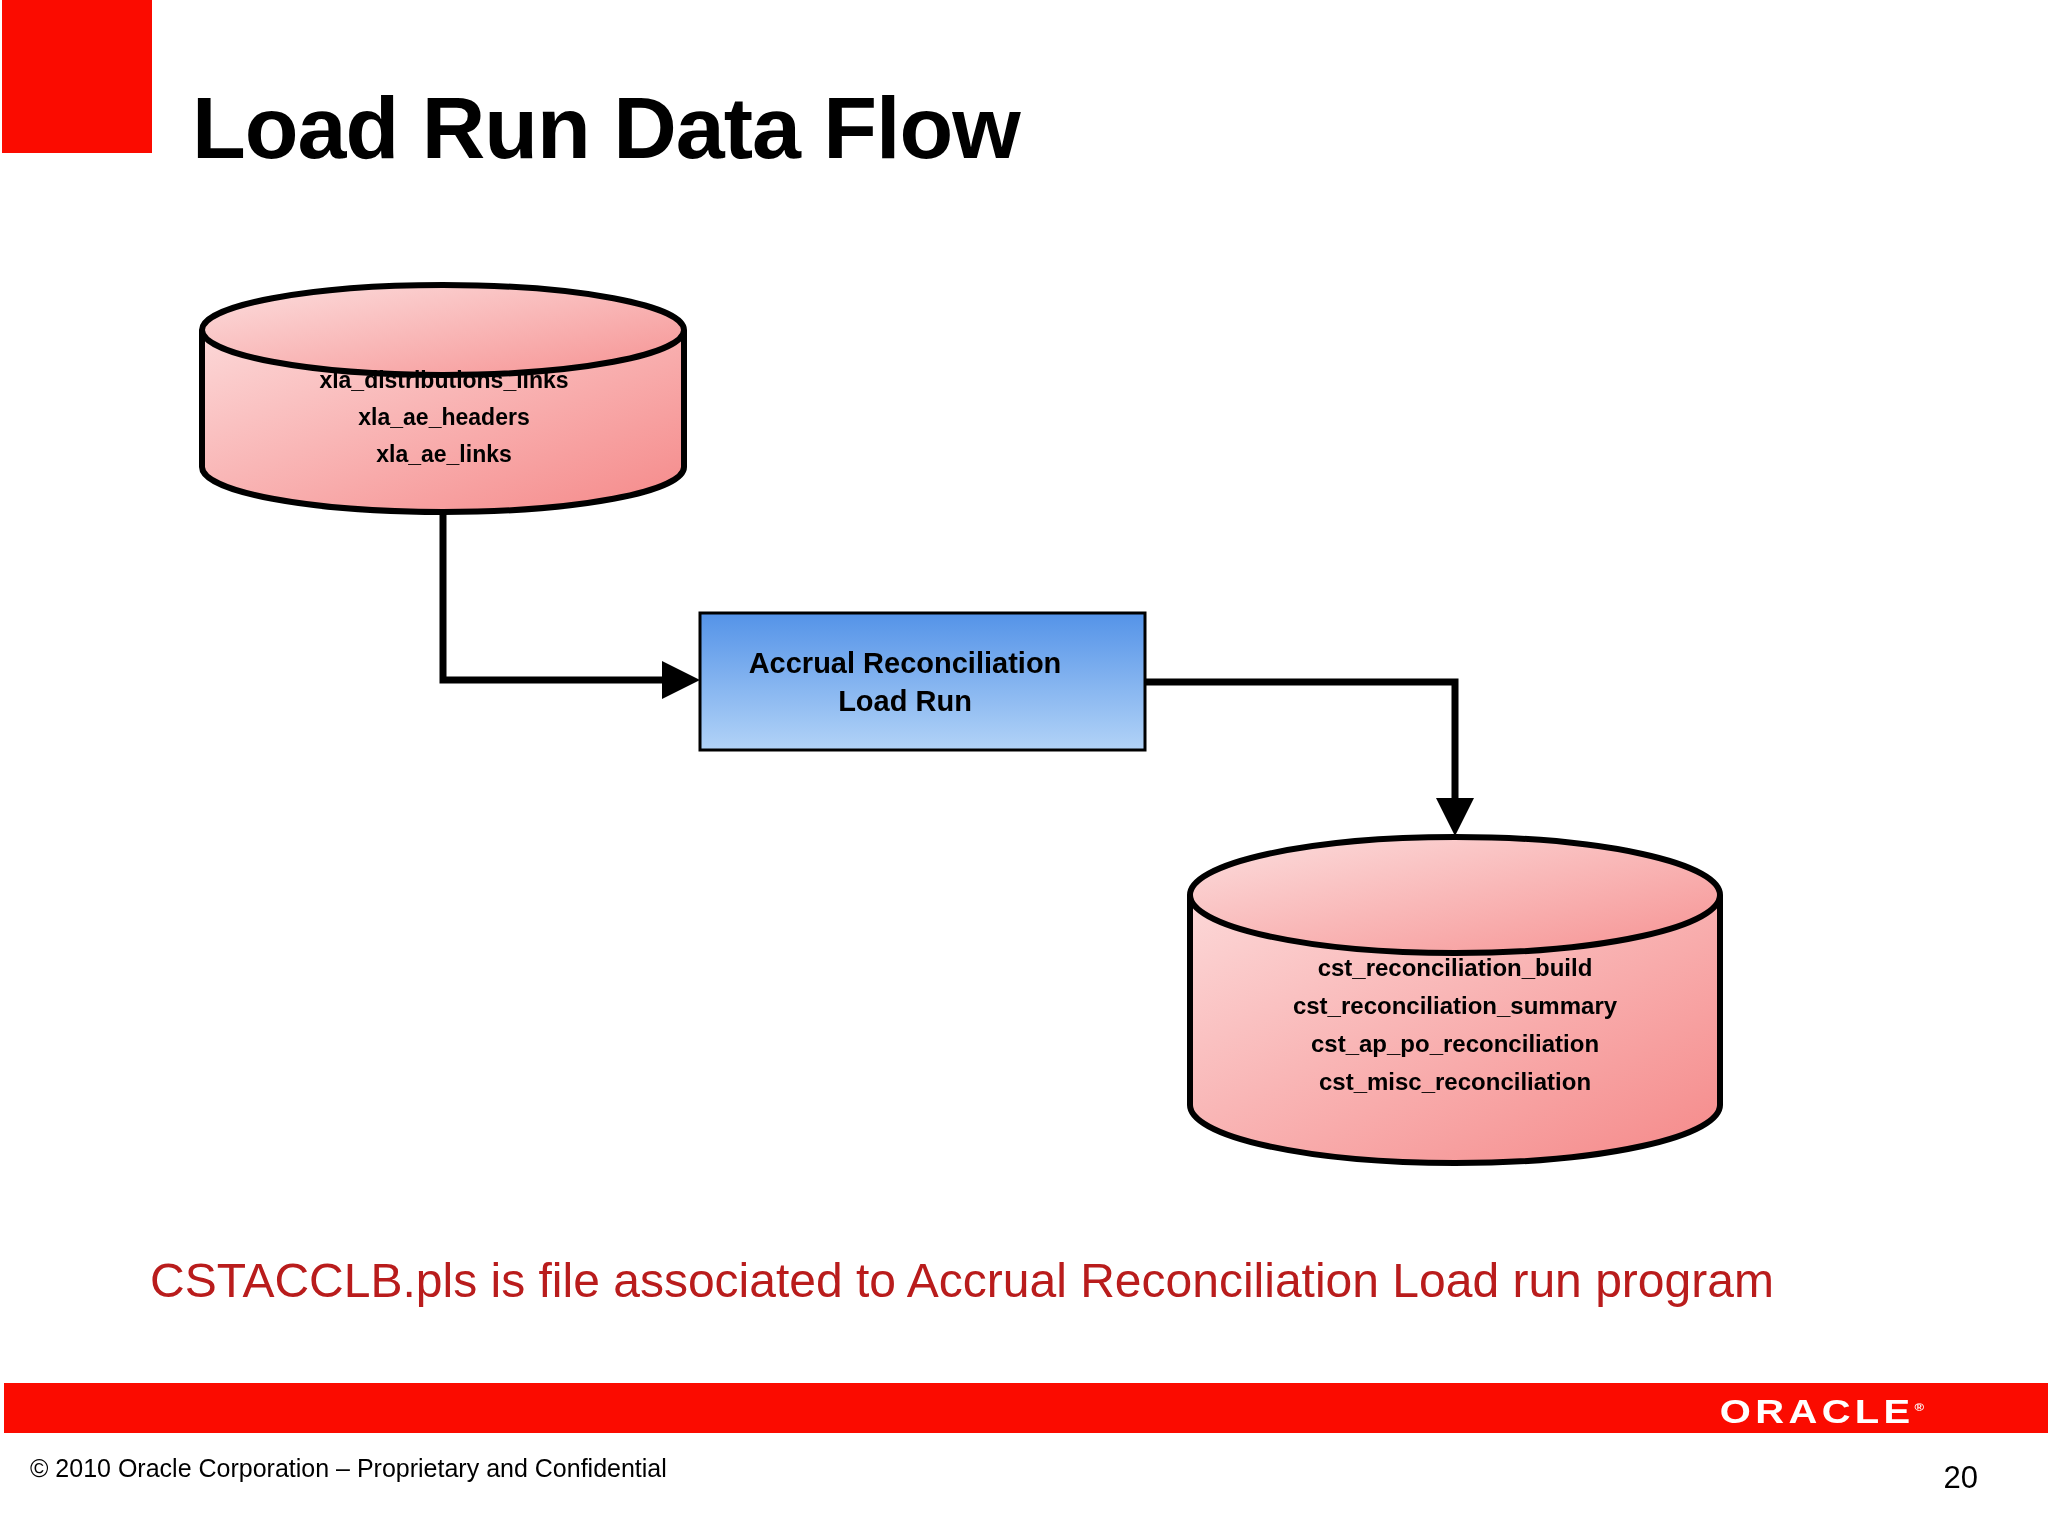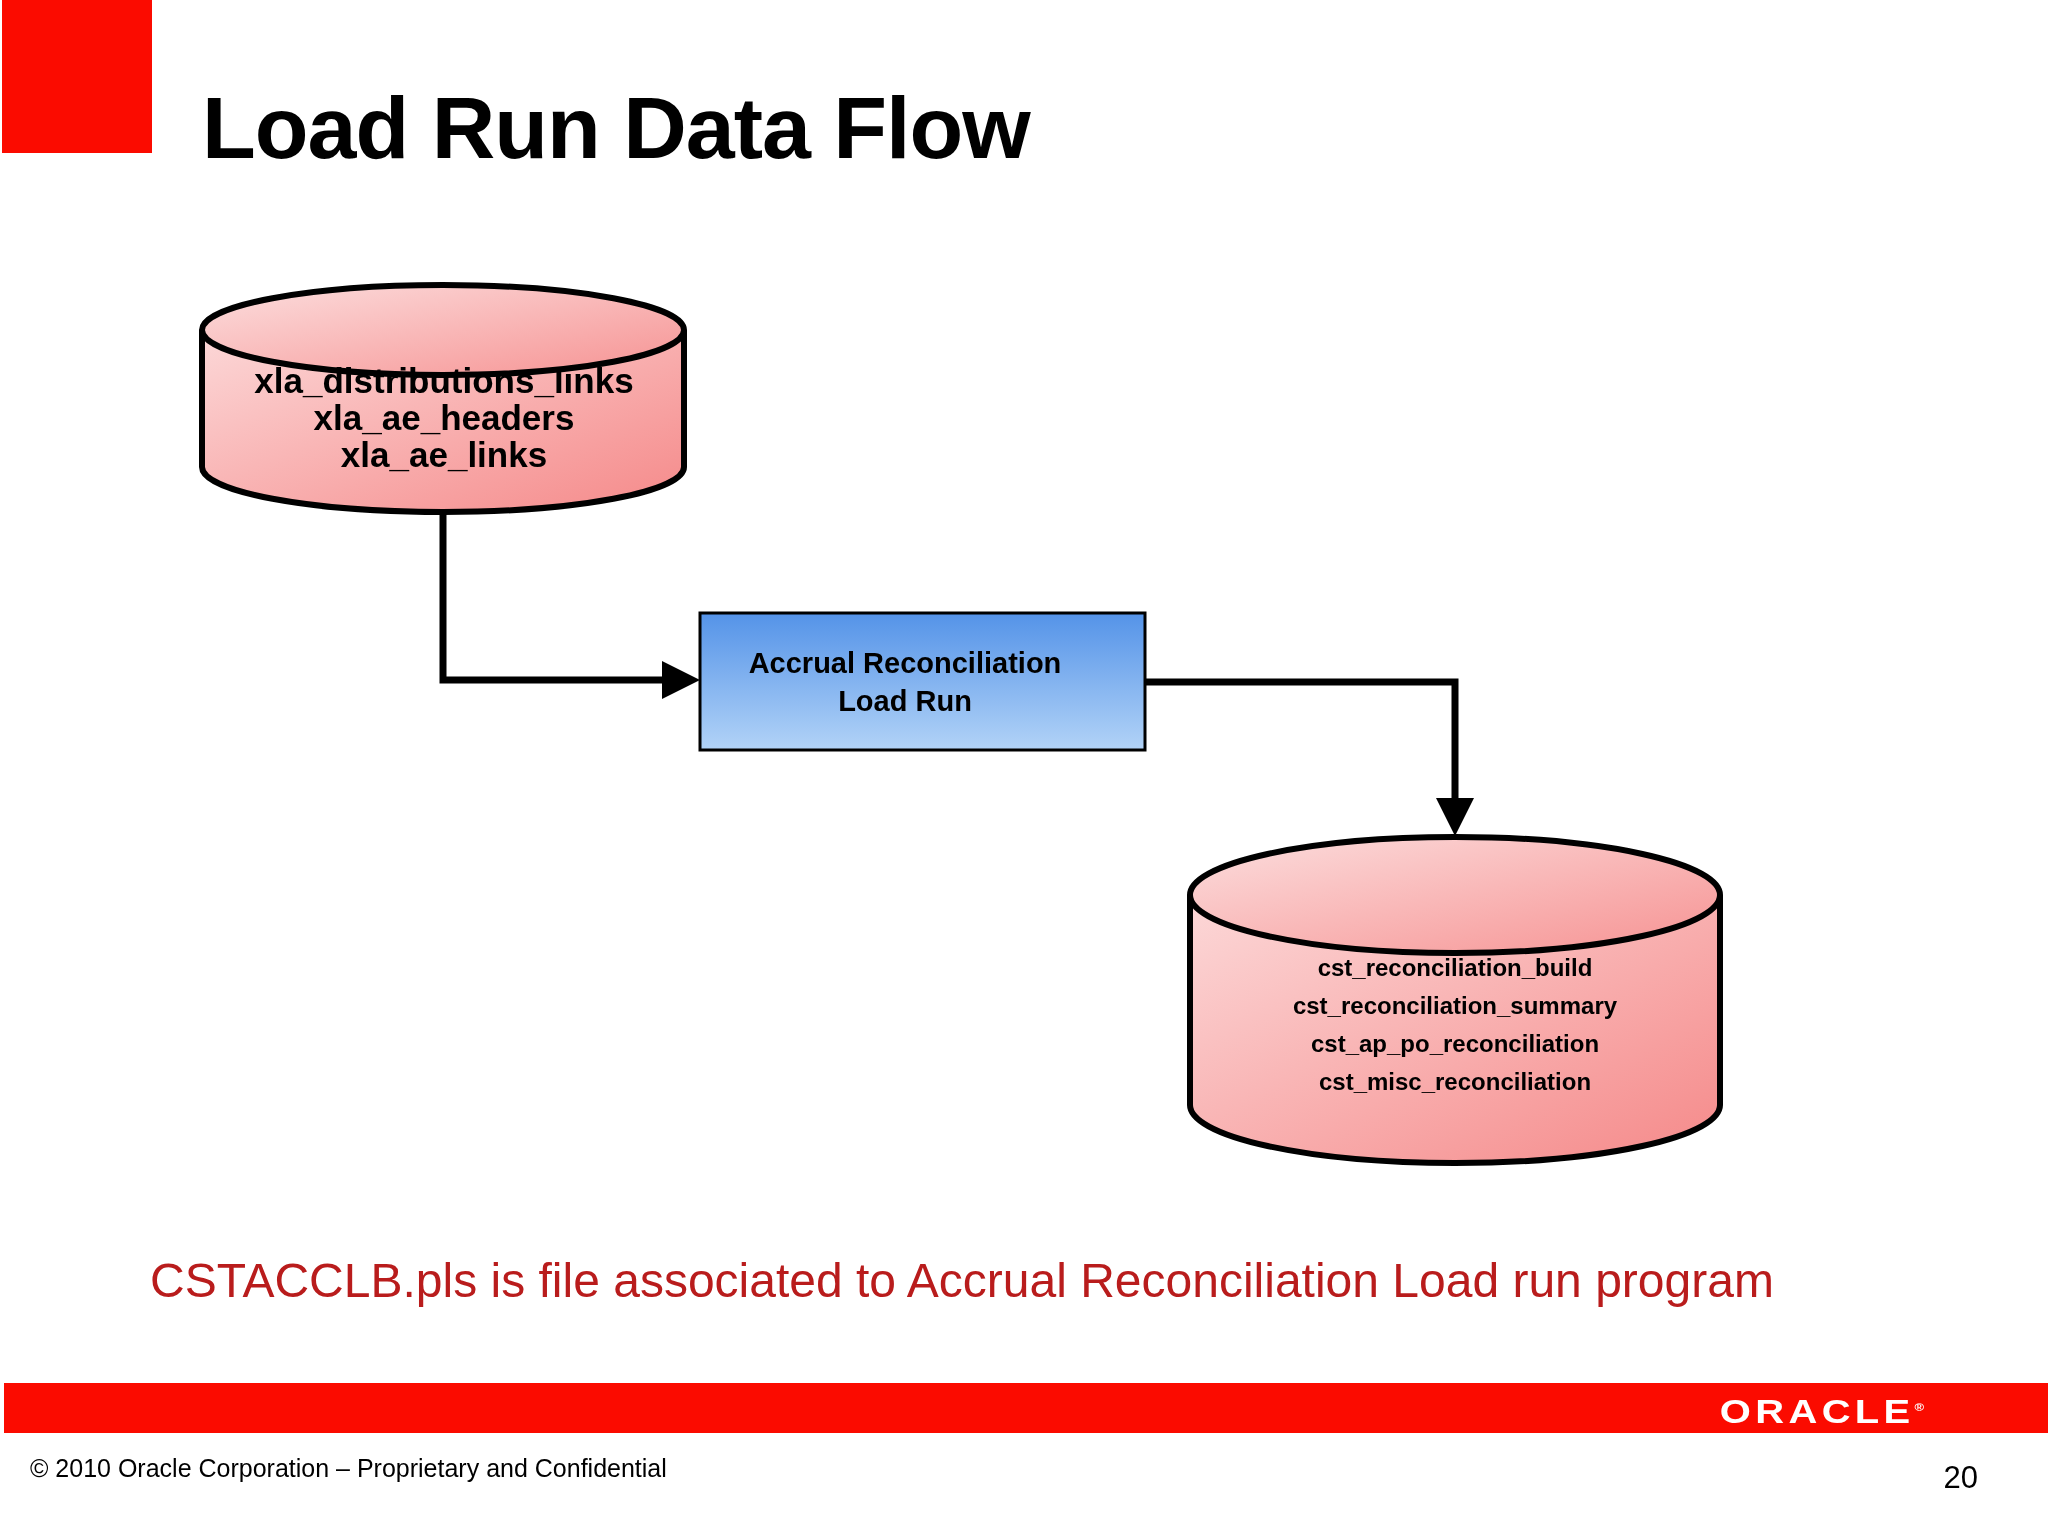--- a/index.html
+++ b/index.html
@@ -9,29 +9,29 @@
     background:#ffffff;
     font-family:"Liberation Sans", sans-serif;
     overflow:hidden;
   }
   .accent-square{
     position:absolute;left:2px;top:0;
     width:150px;height:153px;
     background:#fb0b00;
   }
   .title{
-    position:absolute;left:202px;top:84px;
+    position:absolute;left:192px;top:84px;
     font-size:88px;line-height:88px;font-weight:bold;color:#000;
     white-space:nowrap;letter-spacing:-1px;
   }
   .diagram-svg{position:absolute;left:0;top:0;}
   .shape-label{
     position:absolute;text-align:center;color:#000;font-weight:bold;
   }
-  .db1-label{left:203px;top:362px;width:482px;font-size:35px;line-height:37px;}
+  .db1-label{left:203px;top:362px;width:482px;font-size:23px;line-height:37px;}
   .process-label{
     left:700px;top:613px;width:410px;height:137px;
     display:flex;flex-direction:column;justify-content:center;
     font-size:29px;line-height:38px;
   }
   .db2-label{left:1190px;top:949px;width:530px;font-size:24px;line-height:38px;}
   .note{
     position:absolute;left:150px;top:1256px;
     font-size:48px;line-height:50px;color:#b91c1c;white-space:nowrap;
   }

